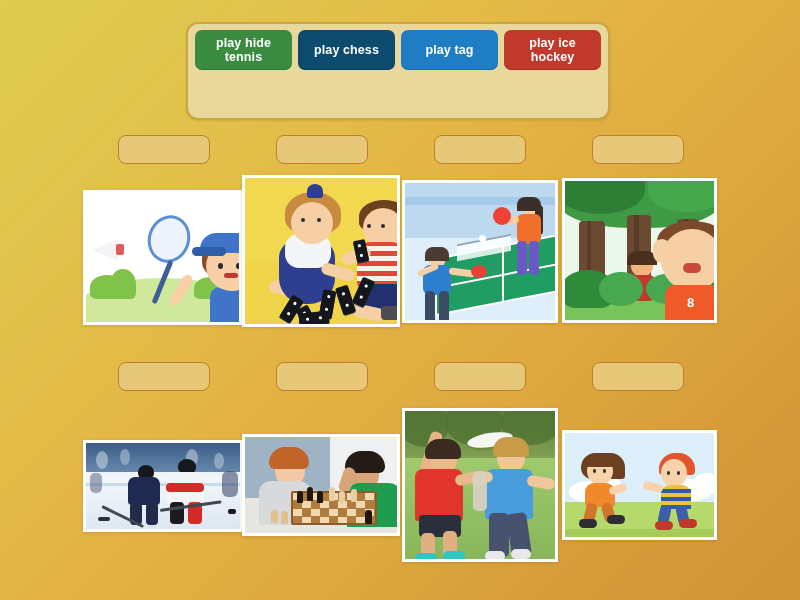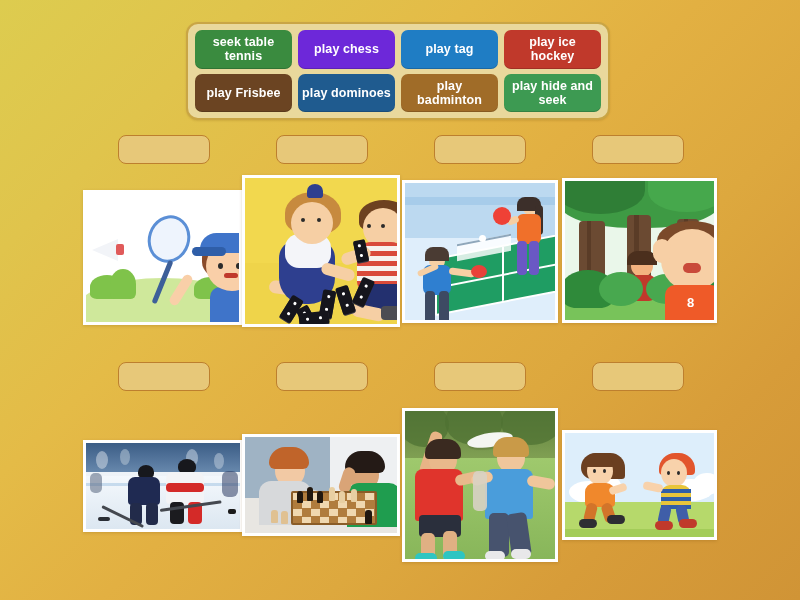--- a/index.html
+++ b/index.html
@@ -204,32 +204,26 @@
   .p8 .shoe { position:absolute; border-radius:7px; }
 </style>
 </head>
 <body>
 
 <div class="stage">
 
   <div class="wordbank">
 
     <div class="wb-row">
-      <div class="tile" style="background:#3a8b3f">seek table tennis</div>
-      <div class="tile" style="background:#6d28d9">play chess</div>
+      <div class="tile" style="background:#3a8b3f">play hide tennis</div>
+      <div class="tile" style="background:#0c4a6e">play chess</div>
       <div class="tile" style="background:#1f7dc4">play tag</div>
       <div class="tile" style="background:#c0392b">play ice hockey</div>
     </div>
 
-    <div class="wb-row">
-      <div class="tile" style="background:#6b4422">play Frisbee</div>
-      <div class="tile" style="background:#1f5b8f">play dominoes</div>
-      <div class="tile" style="background:#a06c28">play badminton</div>
-      <div class="tile" style="background:#3d9a52">play hide and seek</div>
-    </div>
   </div>
 
   <div class="slot" style="left:118px; top:135px;"></div>
   <div class="slot" style="left:276px; top:135px;"></div>
   <div class="slot" style="left:434px; top:135px;"></div>
   <div class="slot" style="left:592px; top:135px;"></div>
 
   <div class="pic p1" style="left:83px; top:190px; width:159px; height:135px;">
     <div class="art">
       <div class="lawn"></div>

